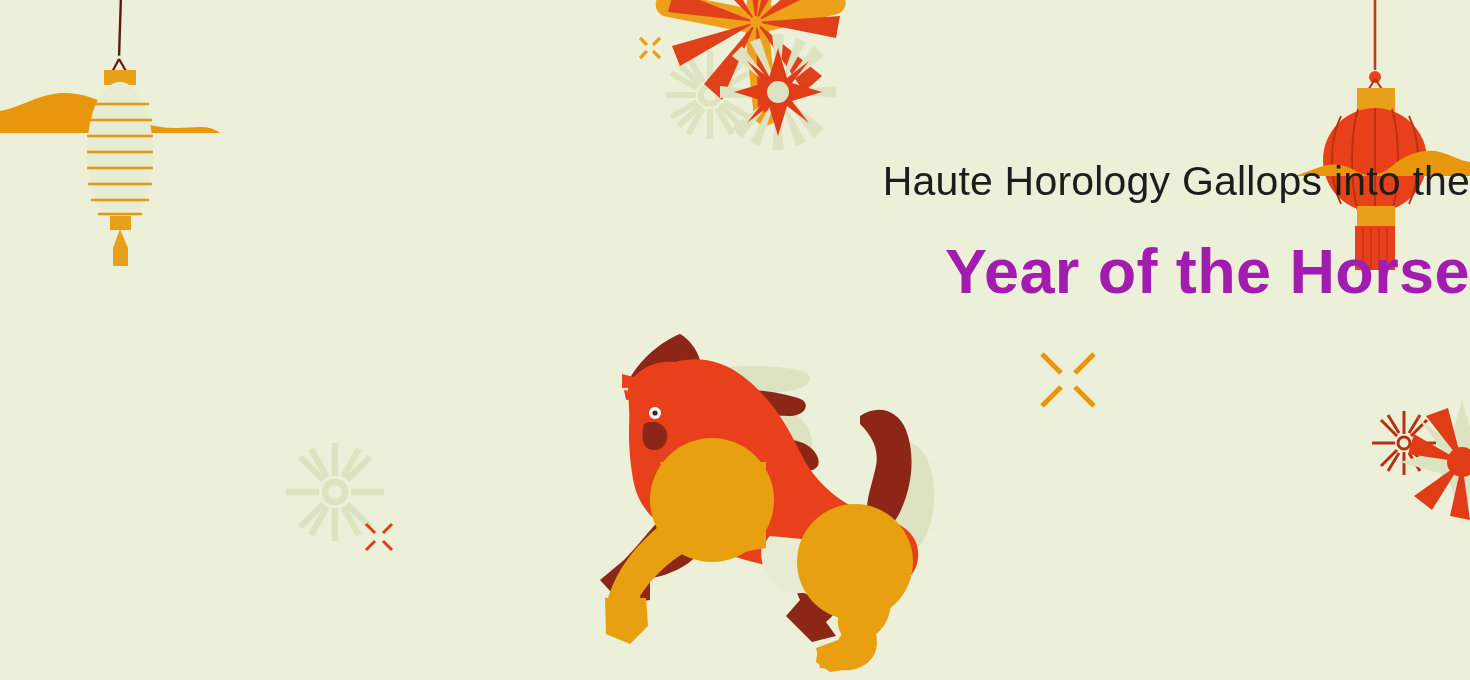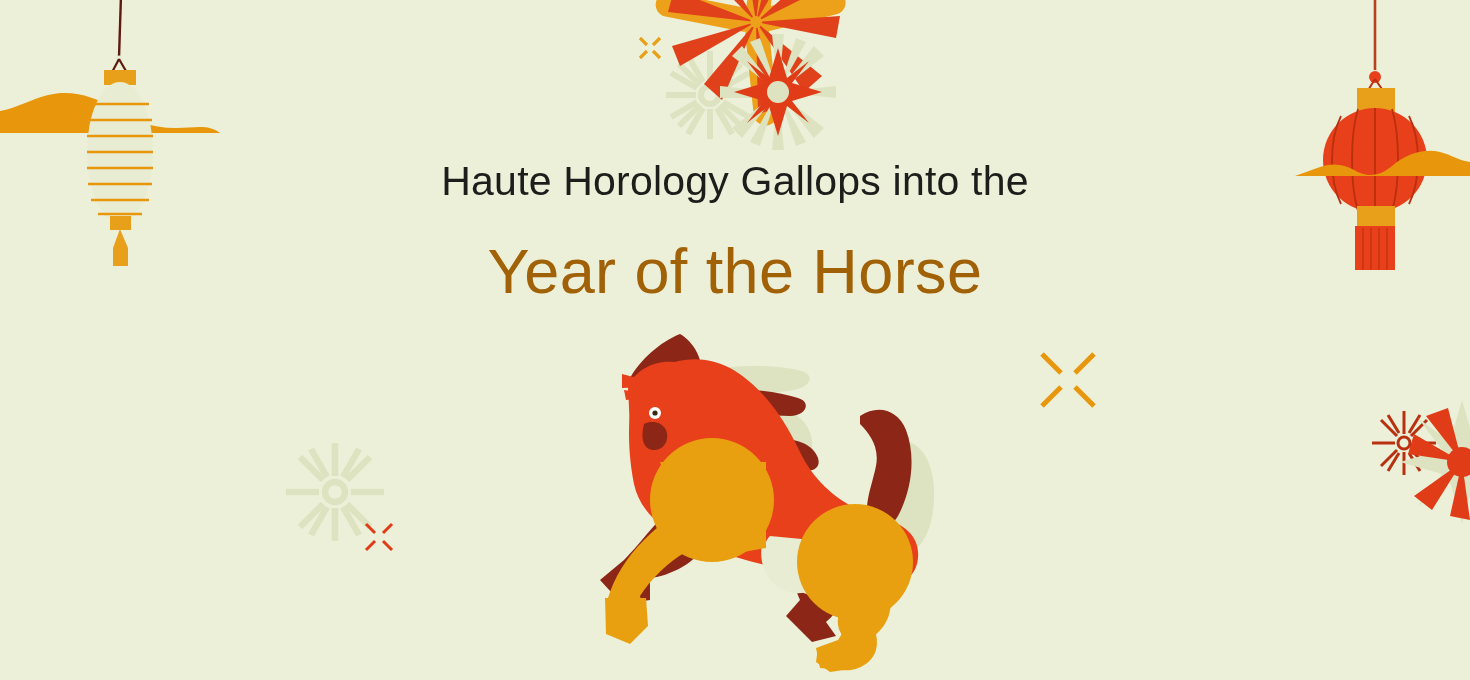--- a/index.html
+++ b/index.html
@@ -25,39 +25,39 @@
     top: 0;
     width: 1470px;
     height: 680px;
     pointer-events: none;
   }
   .headline-block {
     position: absolute;
     left: 0;
     top: 152px;
     width: 1470px;
-    text-align: center;
+    text-align: right;
   }
   .headline-line1 {
     display: block;
     font-family: "Liberation Sans", sans-serif;
     font-size: 41px;
     line-height: 58px;
     font-weight: 400;
     letter-spacing: 0.2px;
     color: #1d1d1b;
   }
   .headline-line2 {
     display: block;
     font-family: "Liberation Sans", sans-serif;
     font-size: 63px;
     line-height: 86px;
-    font-weight: 400;
+    font-weight: 700;
     letter-spacing: 0.4px;
-    color: #a16207;
+    color: #a21caf;
     margin-top: 18px;
   }
 </style>
 </head>
 <body>
 
 <div class="banner">
 
   <svg class="layer-art" viewBox="0 0 1470 680" width="1470" height="680" xmlns="http://www.w3.org/2000/svg">
 

